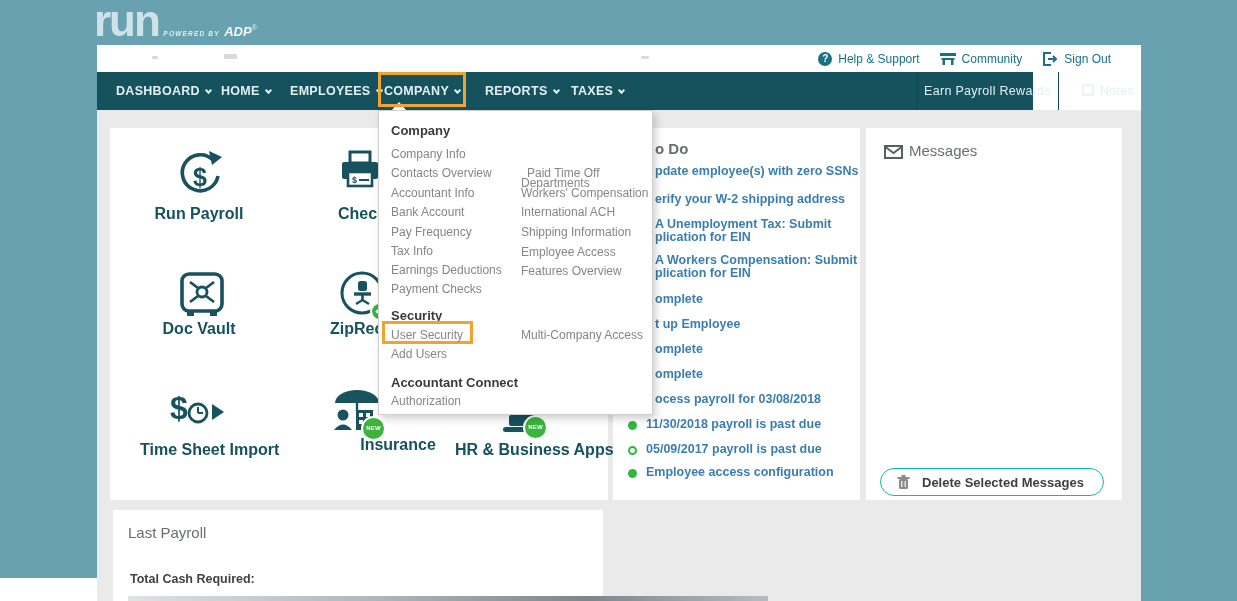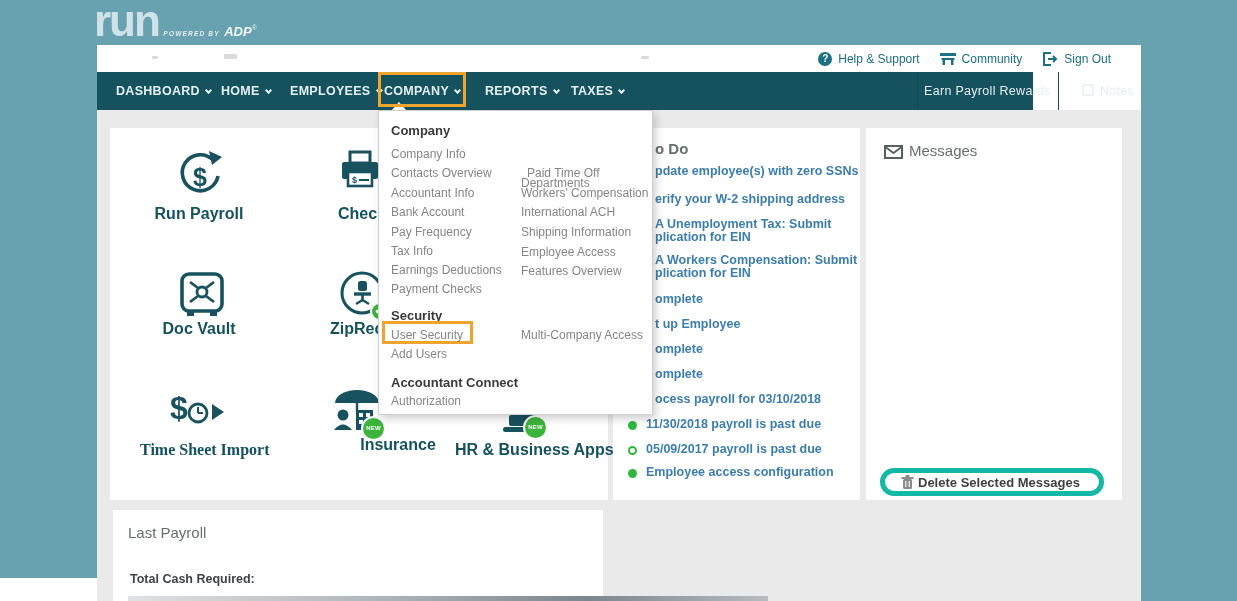--- a/index.html
+++ b/index.html
@@ -51,21 +51,21 @@
   .mini-badge { position:absolute; width:15px; height:15px; border-radius:50%; background:#3cb43c; box-shadow:0 0 0 2px #fff; }
   .mini-badge::after { content:""; position:absolute; left:5px; top:4px; width:5px; height:5px; border-left:2px solid #fff; border-bottom:2px solid #fff; transform:rotate(45deg); }
 
   
   .todo-row-text { position:absolute; font-size:12.5px; color:#3b7eae; line-height:13px; cursor:pointer; white-space:nowrap; }
   .dot { position:absolute; width:9px; height:9px; border-radius:50%; }
   .dot-filled { background:#2db83d; }
   .dot-open { background:#fff; border:2px solid #2db83d; }
 
   
-  .pill-btn { position:absolute; display:flex; align-items:center; gap:4px; background:#fff; border:5px solid #14b8a6; border-radius:14px; padding:0 16px; height:28px; font-size:13px; font-weight:bold; color:#3f3f3f; cursor:pointer; }
+  .pill-btn { position:absolute; display:flex; align-items:center; gap:12px; background:#fff; border:1px solid #14b8a6; border-radius:14px; padding:0 16px; height:28px; font-size:13px; font-weight:bold; color:#3f3f3f; cursor:pointer; }
 
   
   .bold-label { font-size:12.5px; font-weight:bold; color:#3f4345; }
   .legend-item { position:absolute; font-size:12px; color:#4c4c4c; white-space:nowrap; }
   .legend-sq { position:absolute; width:11px; height:11px; }
   .tick { position:absolute; font-size:11px; color:#909090; }
 
   .bottom-strip { background:linear-gradient(to right,#e0e2e4 0%,#aeb4b9 40%,#7d868d 72%,#b7bcc0 100%); }
 </style>
 </head>
@@ -178,21 +178,21 @@
     </div>
 
     <div>
       <svg class="abs icon-teal" style="left:58px;top:262px;" width="60" height="36" viewBox="0 0 60 36">
         <text x="2" y="29" font-size="32" font-weight="bold" fill="#17525e" font-family="Liberation Sans, sans-serif">$</text>
         <circle cx="30" cy="23" r="9" fill="#ffffff" stroke="#17525e" stroke-width="2.8"></circle>
         <line x1="30" y1="23" x2="30" y2="17" stroke="#17525e" stroke-width="2"></line>
         <line x1="30" y1="23" x2="35" y2="23" stroke="#17525e" stroke-width="2"></line>
         <path d="M44 14 L56 22 L44 30 Z" fill="#17525e"></path>
       </svg>
-      <div class="tile-label" style="left:30px;top:313px;width:120px;font-family:Liberation Serif, serif;">Time Sheet Import</div>
+      <div class="tile-label" style="left:30px;top:313px;width:120px;">Time Sheet Import</div>
     </div>
 
     <div>
       <svg class="abs icon-teal" style="left:222px;top:256px;" width="52" height="52" viewBox="0 0 52 52">
         <path d="M3 19 A22 13 0 0 1 47 19 Z" fill="#17525e"></path>
         <line x1="25" y1="19" x2="25" y2="27" stroke="#17525e" stroke-width="2.4"></line>
         <circle cx="11" cy="31" r="5.5" fill="#17525e"></circle>
         <path d="M2 46 Q11 35 20 46 Z" fill="#17525e"></path>
         <rect x="24" y="26" width="17" height="20" fill="#17525e"></rect>
         <rect x="27" y="29" width="4" height="4" fill="#ffffff"></rect>
@@ -254,21 +254,21 @@
         <div>omplete</div>
       </div>
 
     <div class="dot dot-filled" style="left:15px;top:243px;"></div>
     <div class="todo-row-text" style="left:42px;top:240px;">
         <div>omplete</div>
       </div>
 
     <div class="dot dot-filled" style="left:15px;top:268px;"></div>
     <div class="todo-row-text" style="left:42px;top:265px;">
-        <div>ocess payroll for 03/10/2018</div>
+        <div>ocess payroll for 03/08/2018</div>
       </div>
 
     <div class="dot dot-filled" style="left:15px;top:293px;"></div>
     <div class="todo-row-text" style="left:33px;top:290px;">
         <div>11/30/2018 payroll is past due</div>
       </div>
 
     <div class="dot dot-open" style="left:15px;top:318px;"></div>
     <div class="todo-row-text" style="left:33px;top:315px;">
         <div>05/09/2017 payroll is past due</div>

